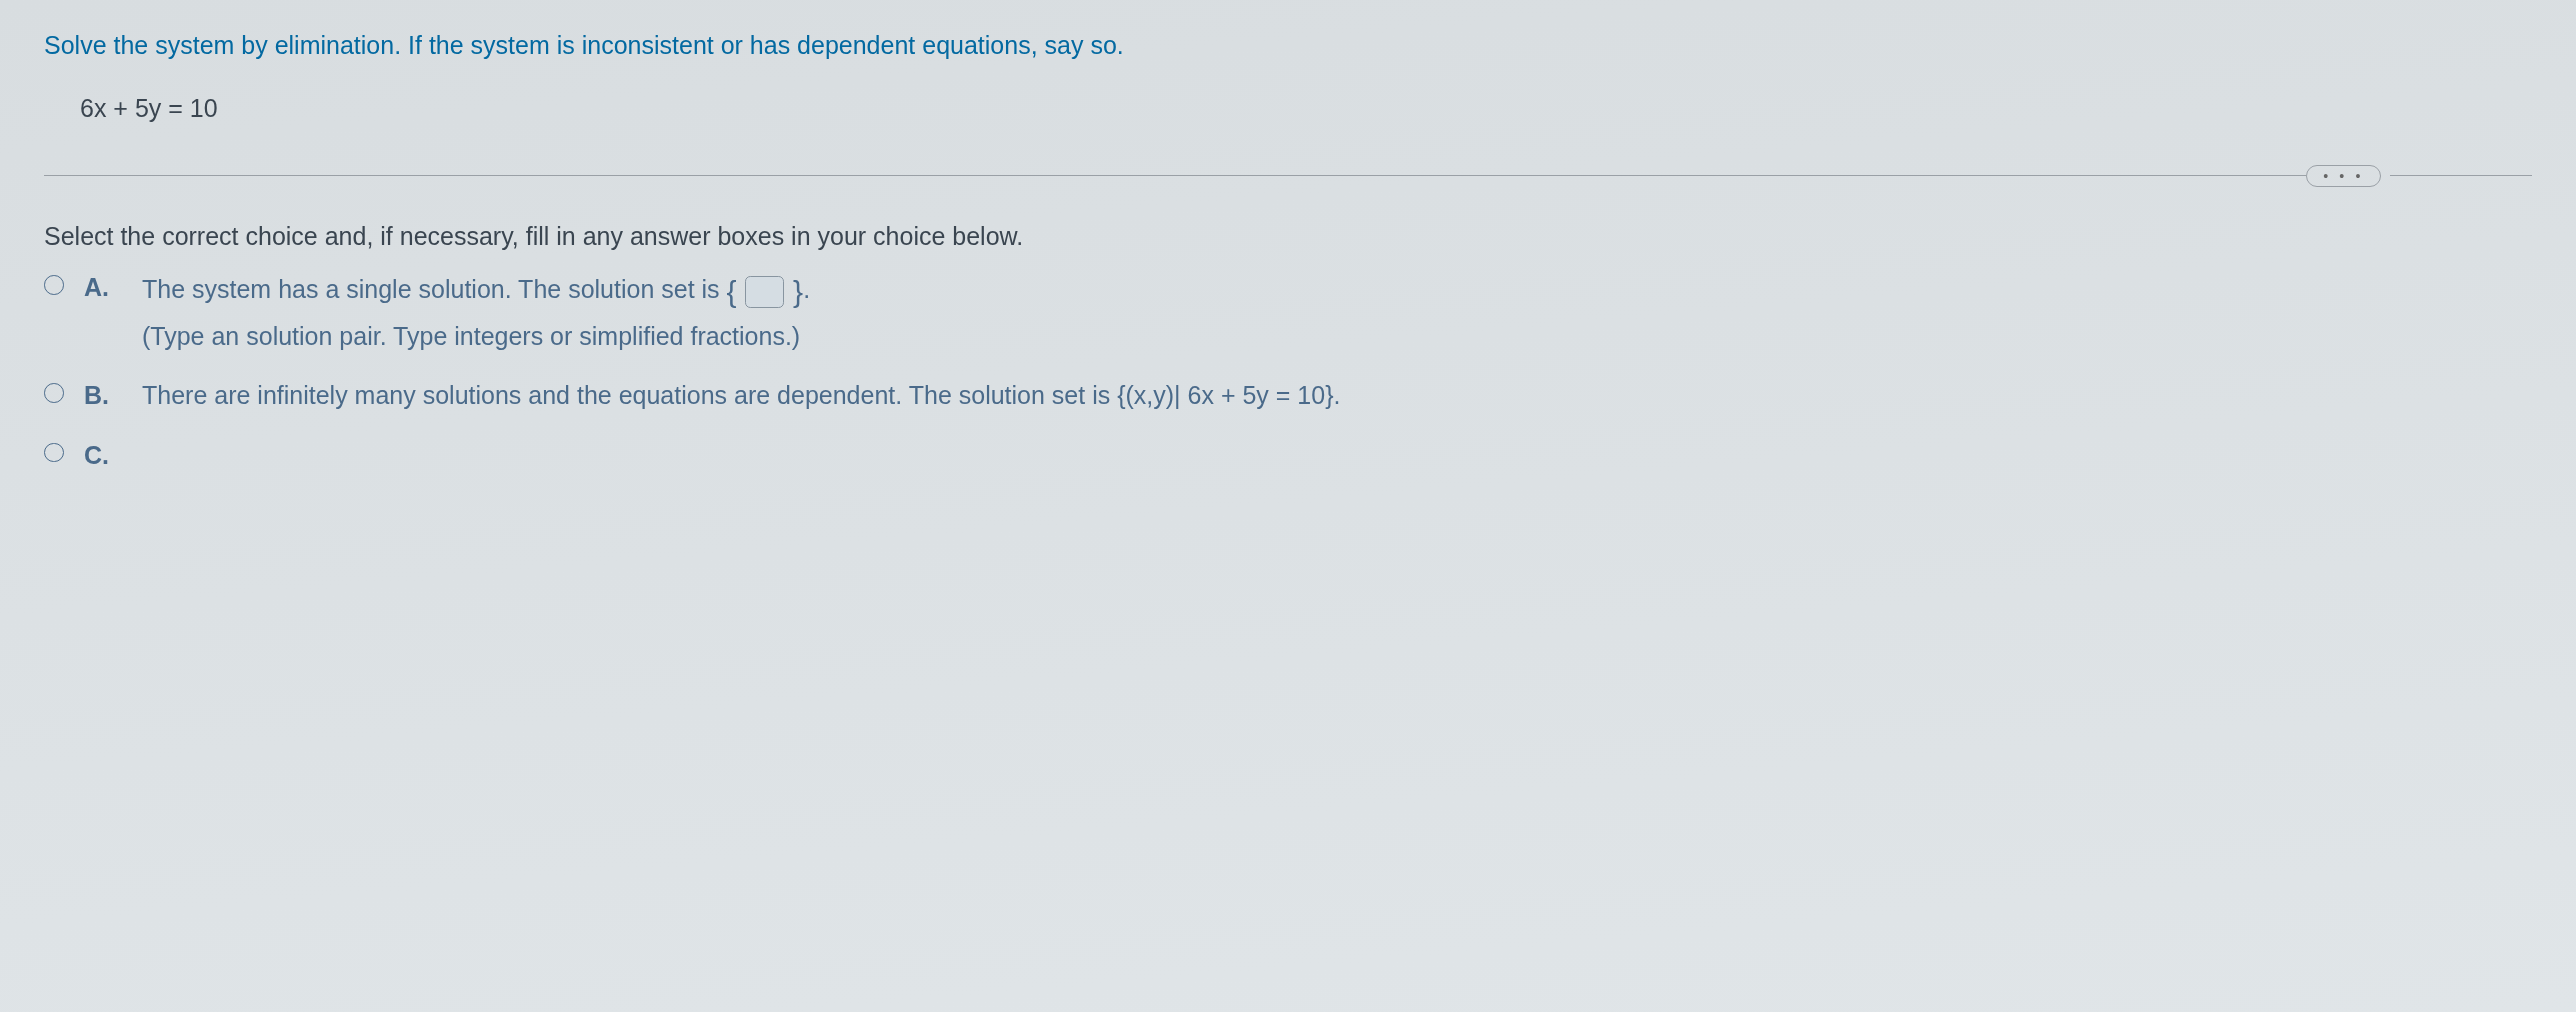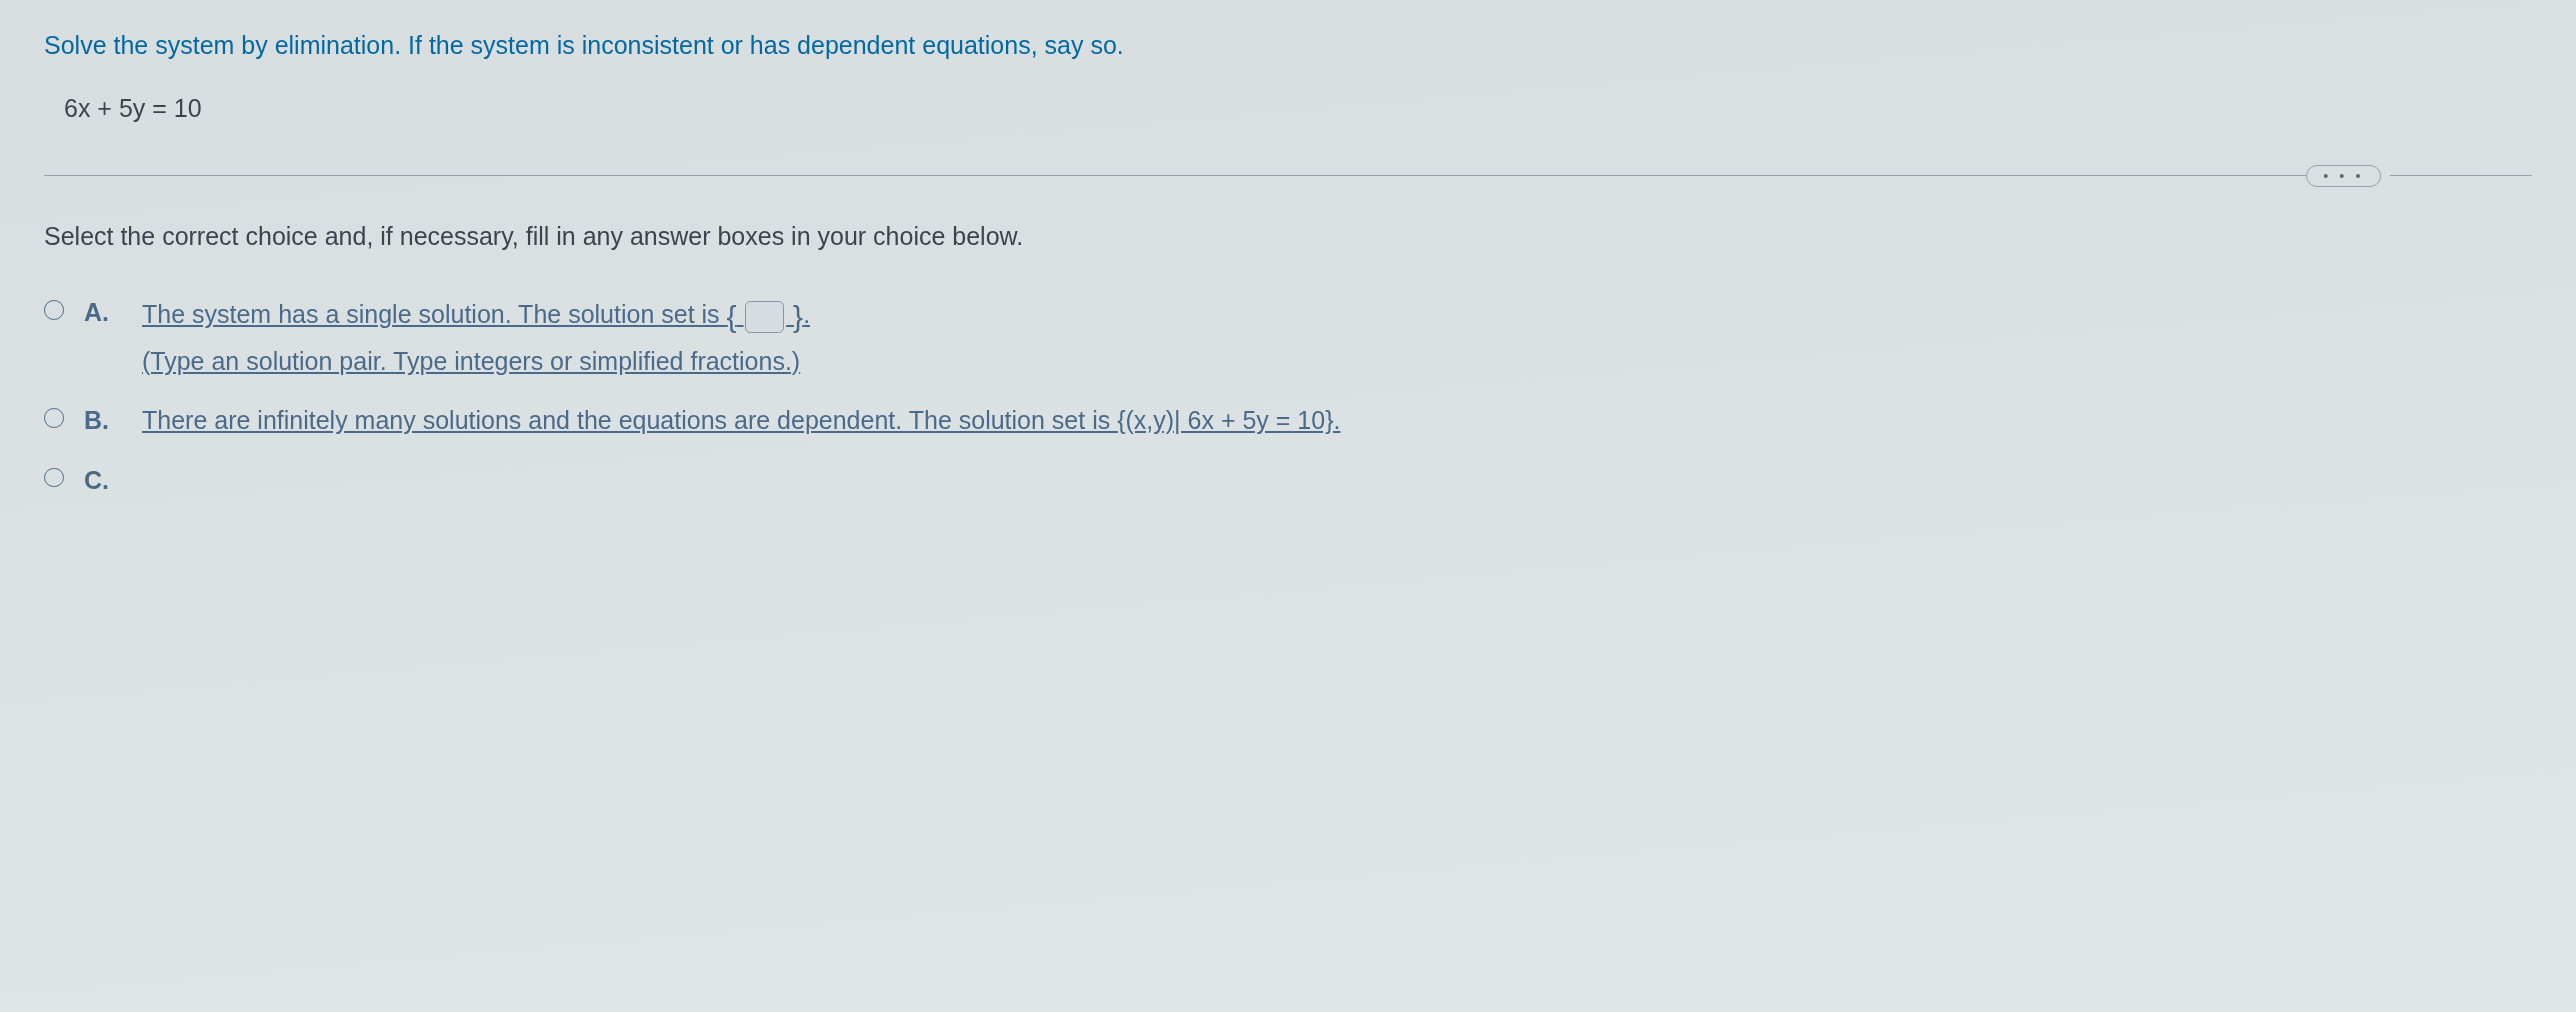--- a/index.html
+++ b/index.html
@@ -14,21 +14,21 @@
       color: #3a4550;
       font-size: 25px;
       line-height: 1.5;
       min-height: 1012px;
     }
     .question-text {
       color: #0369a1;
       margin-bottom: 22px;
     }
     .equations {
-      margin-left: 20px;
+      margin-left: 36px;
       margin-bottom: 36px;
       line-height: 1.7;
     }
     .divider-row {
       display: flex;
       align-items: center;
       margin-bottom: 31px;
     }
     .divider-line {
       flex: 1;
@@ -46,21 +46,21 @@
       font-size: 14.2px;
       cursor: pointer;
       margin-left: 0;
     }
     .divider-right {
       width: 142px;
       height: 0.9px;
       background: #9aa0a6;
     }
     .instruction {
-      margin-bottom: 39px;
+      margin-bottom: 14px;
       color: #3a4550;
     }
     .choice-list {
       list-style: none;
     }
     .choice {
       position: relative;
       padding-left: 98px;
       margin-bottom: 22px;
       color: #4a6a8a;
@@ -78,21 +78,20 @@
     }
     .choice .label {
       position: absolute;
       left: 40px;
       top: 0;
       font-weight: bold;
       color: #4a6a8a;
     }
     .choice-text {
       color: #4a6a8a;
-      text-decoration: underline;
     }
     .answer-box {
       display: inline-block;
       width: 39px;
       height: 32px;
       border: 0.9px solid #8895a0;
       border-radius: 5.3px;
       background: #d5dde3;
       vertical-align: middle;
       margin: 0 1.8px;

